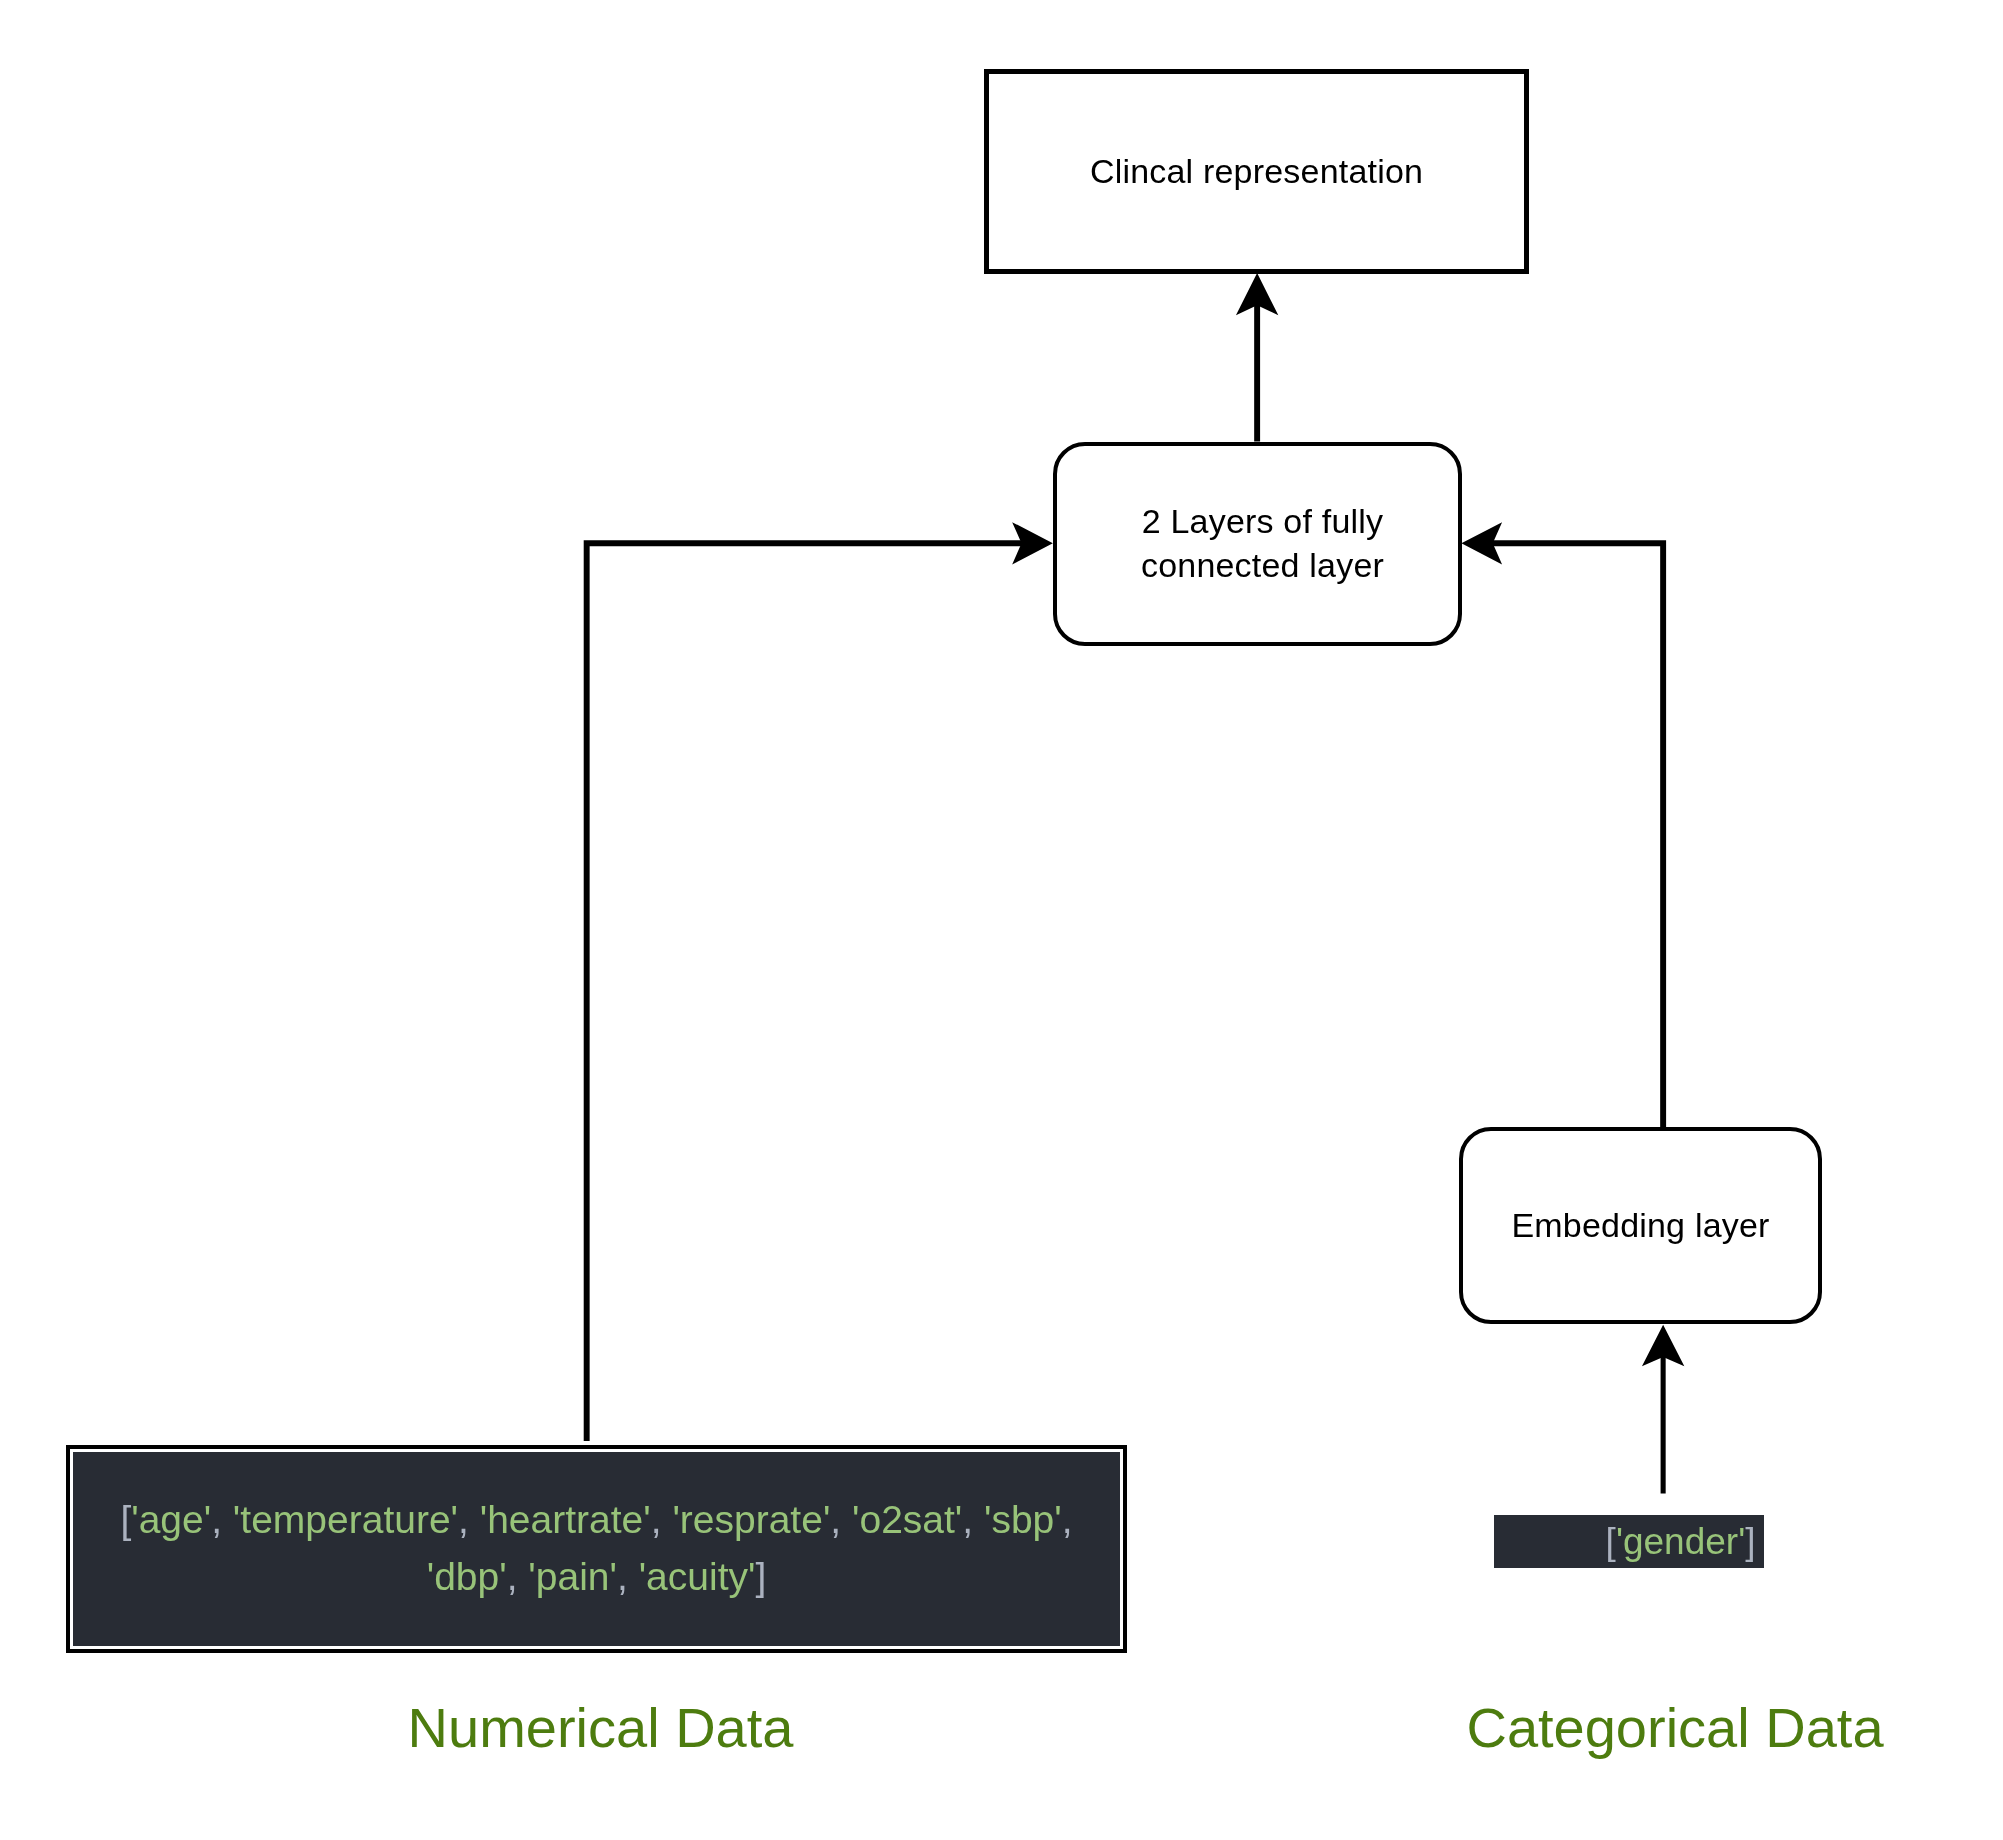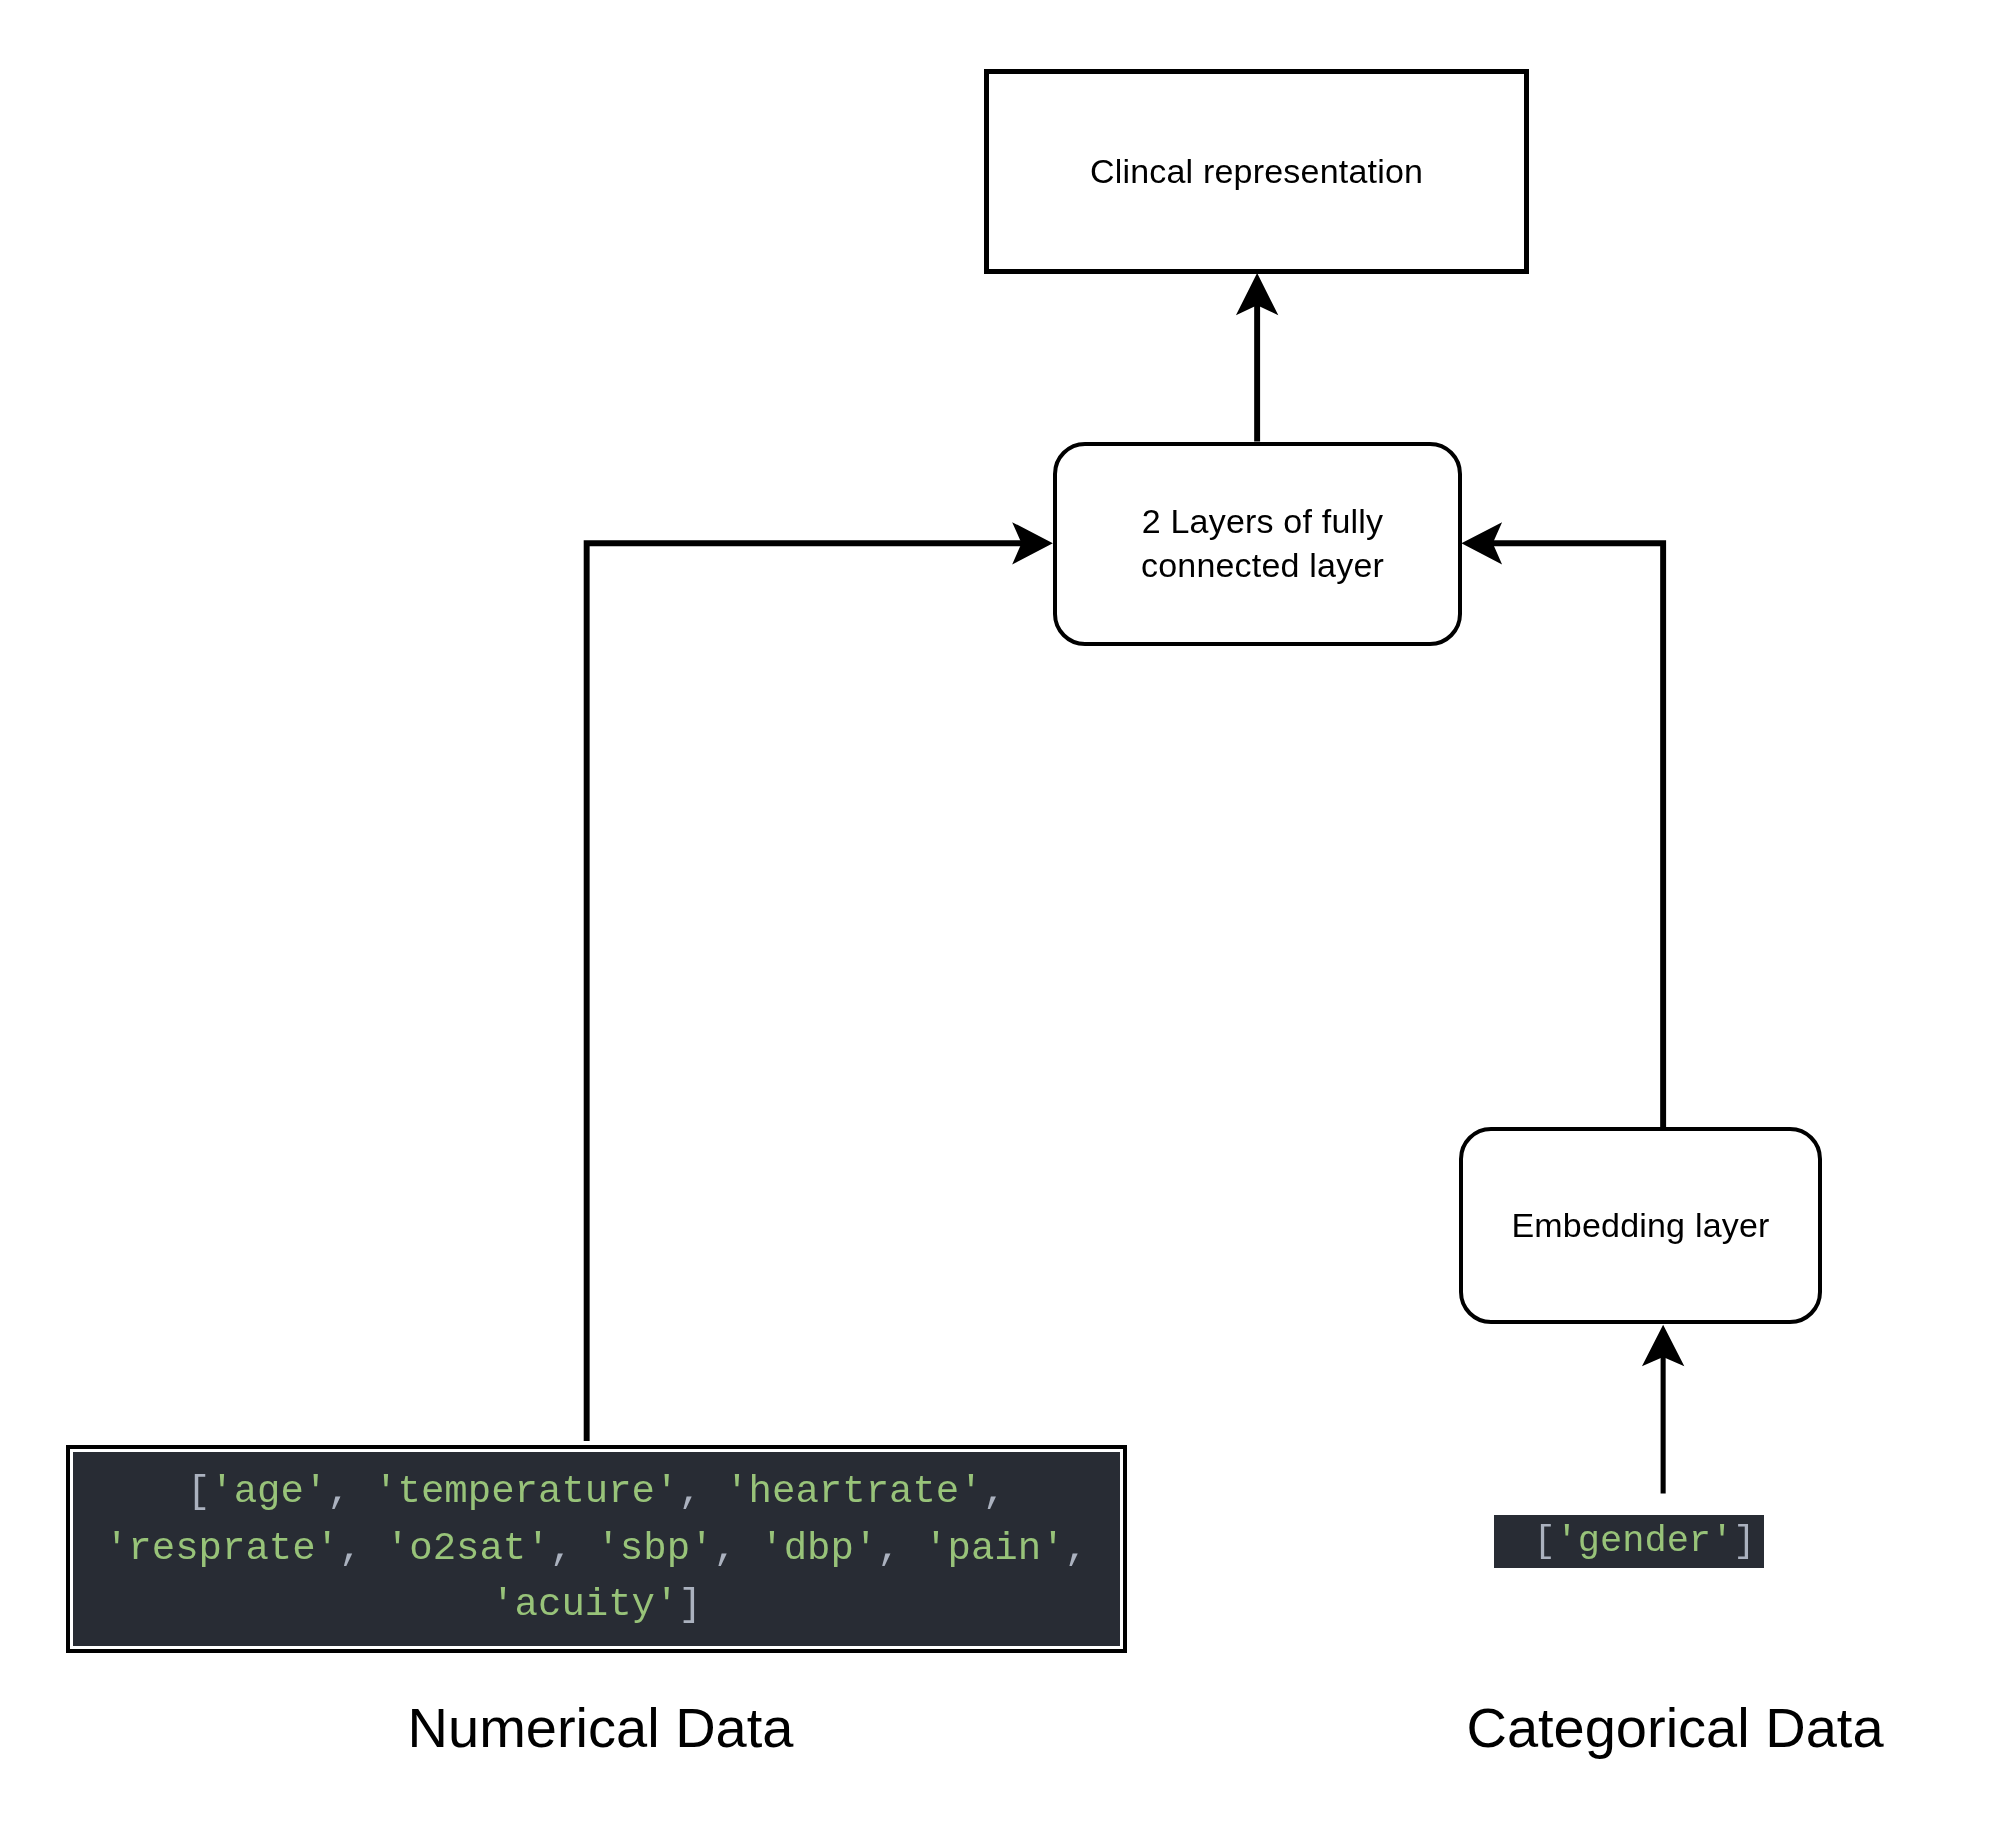--- a/index.html
+++ b/index.html
@@ -74,21 +74,21 @@
     width: 363px;
     height: 197px;
     border-radius: 32px;
   }
 
   
   .code-block {
     position: absolute;
     box-sizing: border-box;
     background: #282c34;
-    font-family: Liberation Mono, monospace;
+    font-family: Liberation Sans, sans-serif;
     color: #a9b0bd;
     text-align: center;
     white-space: pre-wrap;
   }
 
   #code-numerical {
     left: 66px;
     top: 1445px;
     width: 1061px;
     height: 208px;
@@ -117,21 +117,21 @@
     padding: 0 8.5px;
   }
 
   .tok-punct { color: #abb2bf; }
   .tok-string { color: #98c379; }
 
   
   .caption {
     position: absolute;
     font-size: 56px;
-    color: #000000;
+    color: #4d7c0f;
     text-align: center;
     white-space: nowrap;
   }
   #caption-numerical {
     left: 236px;
     top: 1695px;
     width: 729px;
   }
   #caption-categorical {
     left: 1251px;

